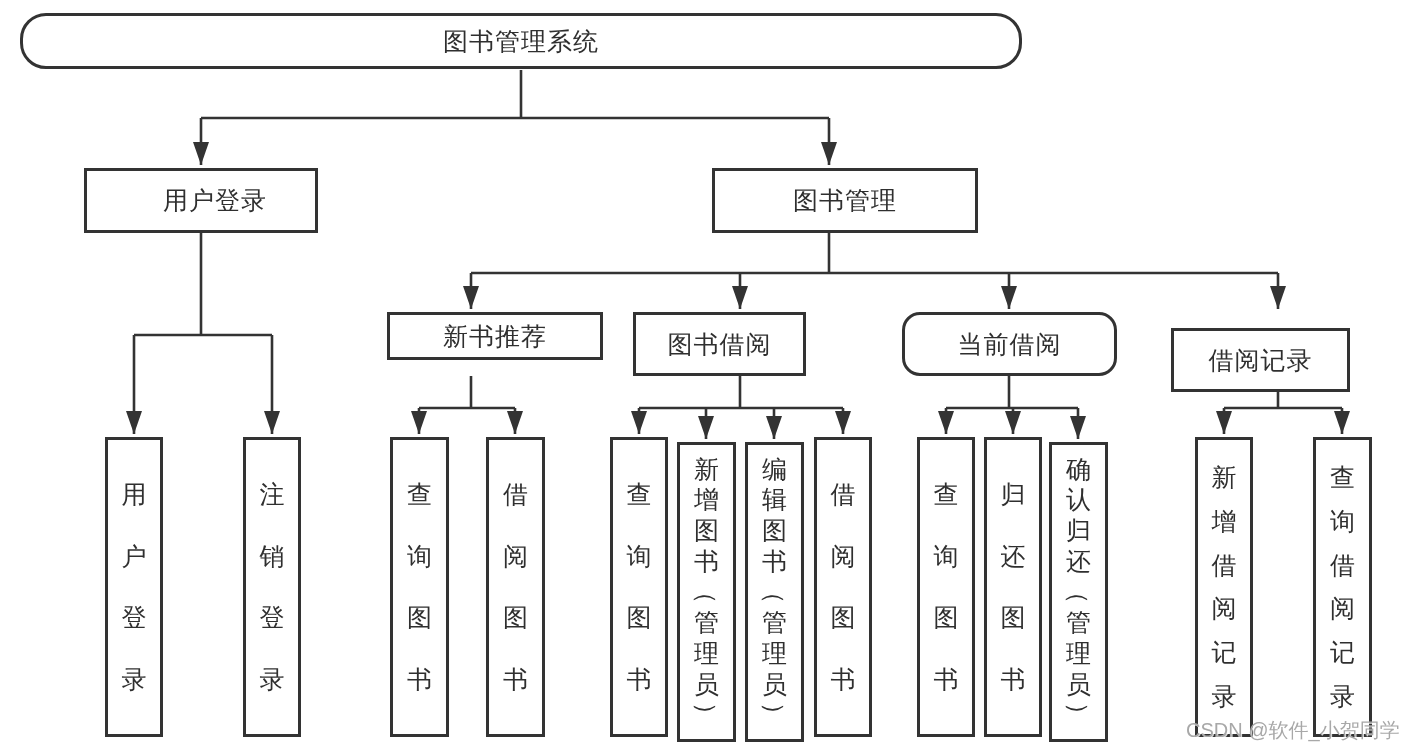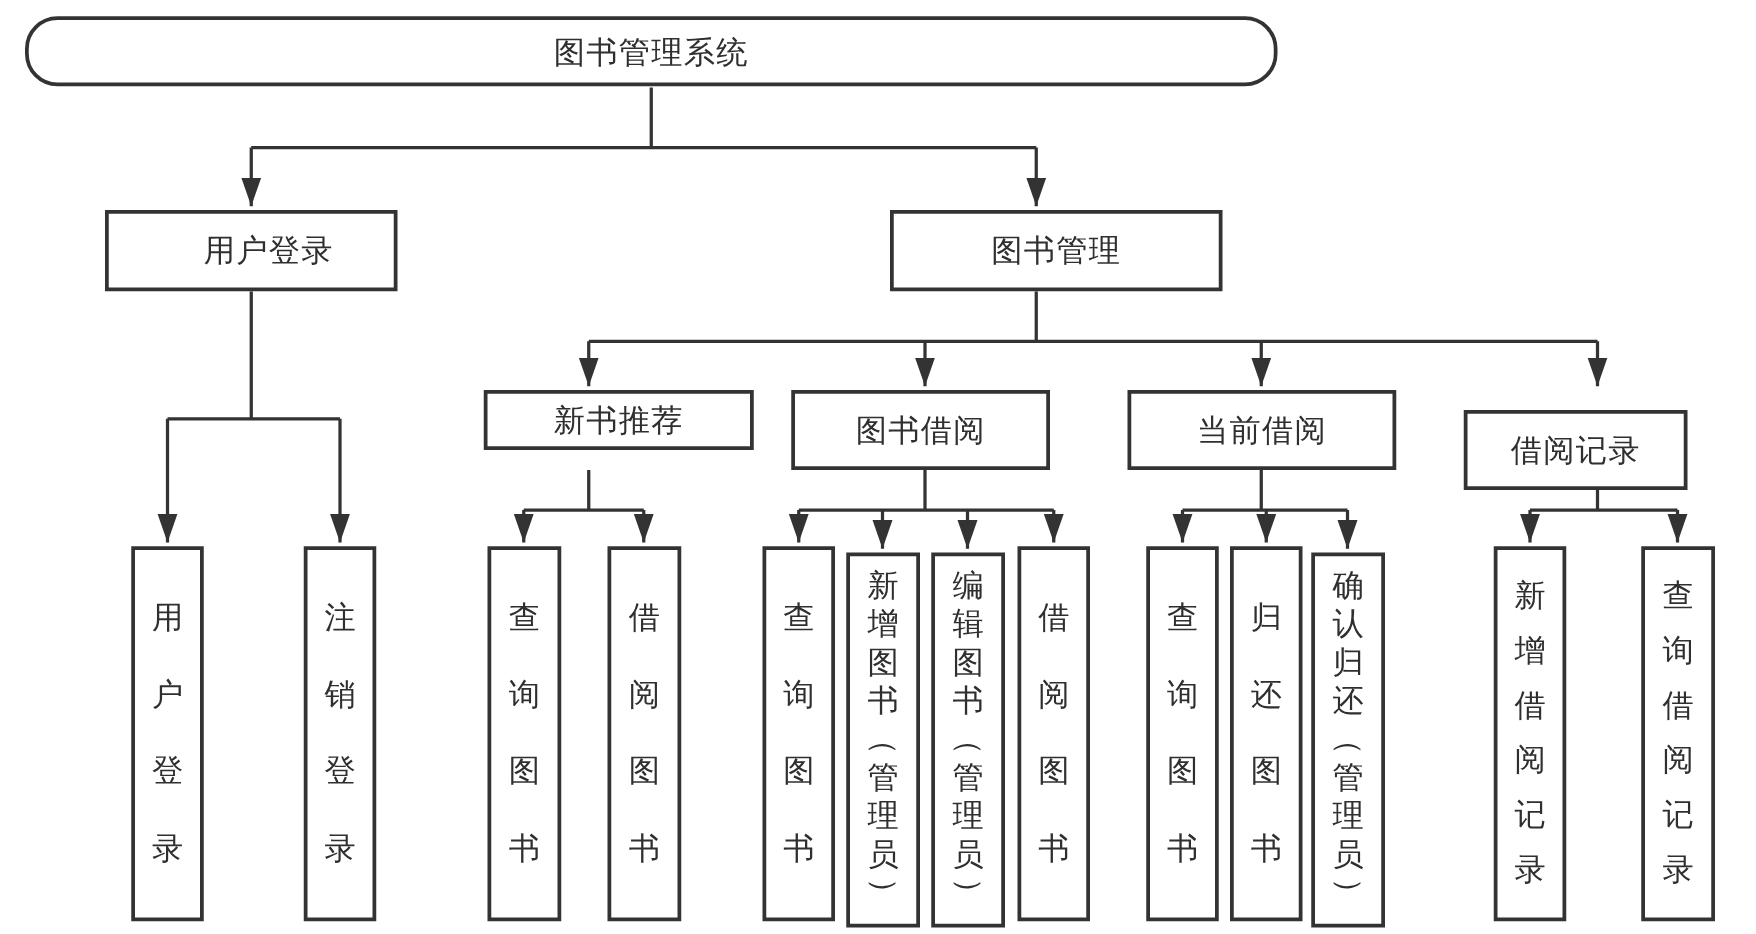--- a/index.html
+++ b/index.html
@@ -118,22 +118,22 @@
     <path class="ln" d="M1224,408 V434" marker-end="url(#arrow)"></path>
     <path class="ln" d="M1342,408 V434" marker-end="url(#arrow)"></path>
   </svg>
 
   <div class="node" style="left:20px; top:13px; width:1002px; height:56px;border-radius:26px;">图书管理系统</div>
 
   <div class="node" style="left:84px; top:168px; width:234px; height:65px;padding-left:28px;">用户登录</div>
   <div class="node" style="left:712px; top:168px; width:266px; height:65px;">图书管理</div>
 
   <div class="node" style="left:363px; top:312px; width:216px; height:48px;margin-left:24px;">新书推荐</div>
-  <div class="node" style="left:633px; top:312px; width:207px; height:64px;">图书借阅</div>
-  <div class="node" style="left:902px; top:312px; width:215px; height:64px;">当前借阅</div>
+  <div class="node" style="left:633px; top:312px; width:173px; height:64px;">图书借阅</div>
+  <div class="node" style="left:902px; top:312px; width:215px; height:64px;border-radius:18px;">当前借阅</div>
   <div class="node" style="left:1171px; top:328px; width:179px; height:64px;">借阅记录</div>
 
   <div class="node vnode" style="left:105px; top:437px; width:58px; height:300px;">
       <span class="vchar">用</span>
       <span class="vchar">户</span>
       <span class="vchar">登</span>
       <span class="vchar">录</span>
     </div>
   <div class="node vnode" style="left:243px; top:437px; width:58px; height:300px;">
       <span class="vchar">注</span>
@@ -224,14 +224,15 @@
     </div>
   <div class="node vnode" style="left:1313px; top:437px; width:59px; height:300px;">
       <span class="vchar">查</span>
       <span class="vchar">询</span>
       <span class="vchar">借</span>
       <span class="vchar">阅</span>
       <span class="vchar">记</span>
       <span class="vchar">录</span>
     </div>
 
+  <div class="watermark">CSDN @软件_小贺同学</div>
 
 </div>
 
 </body></html>

